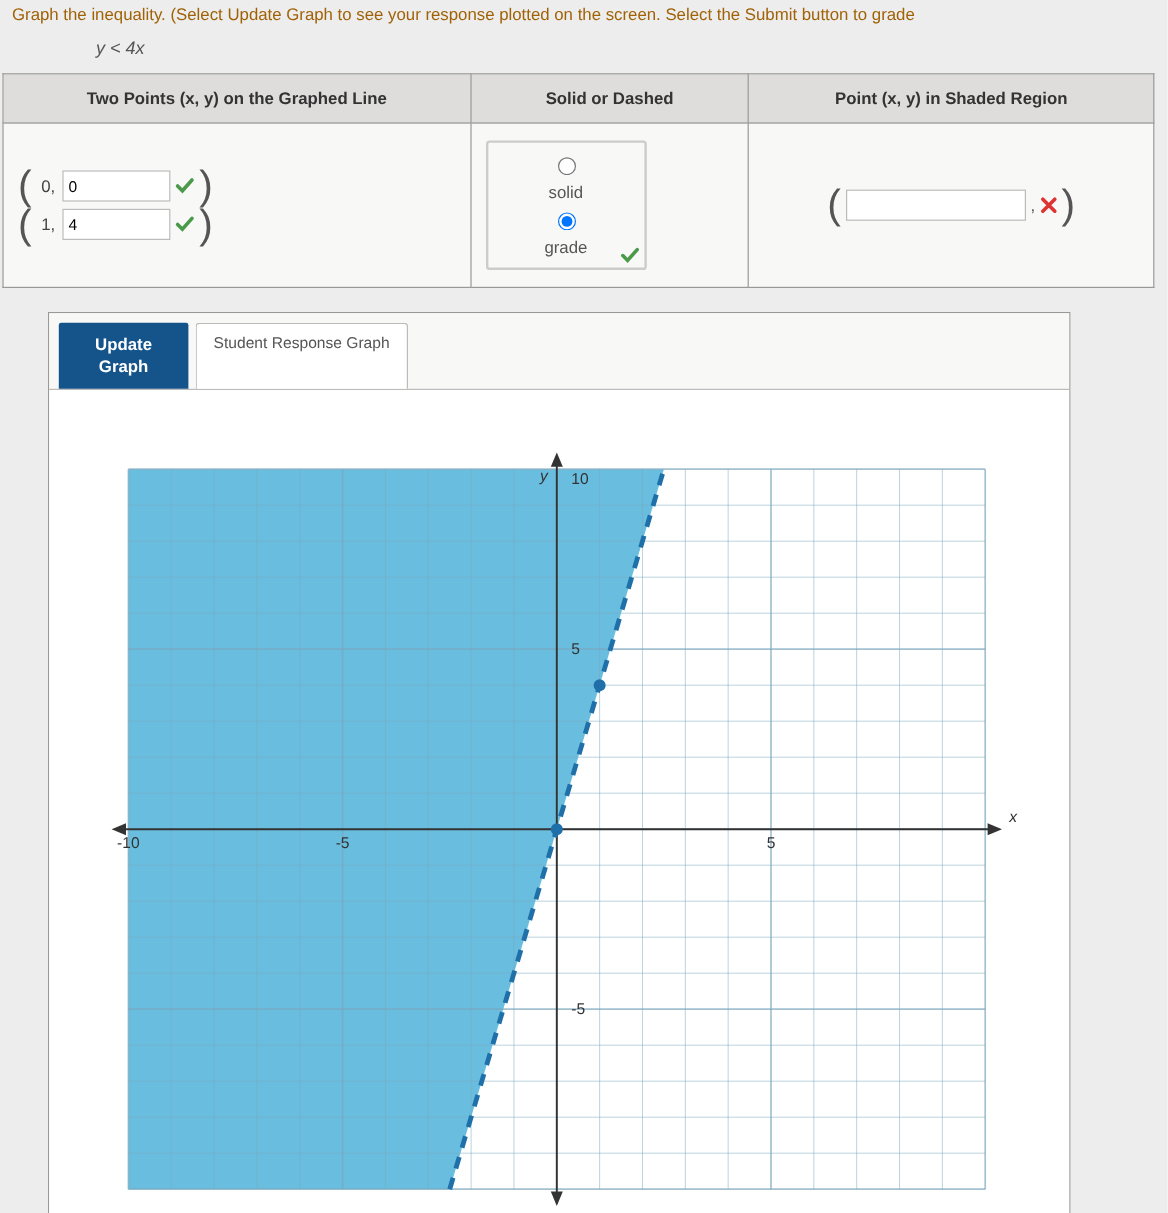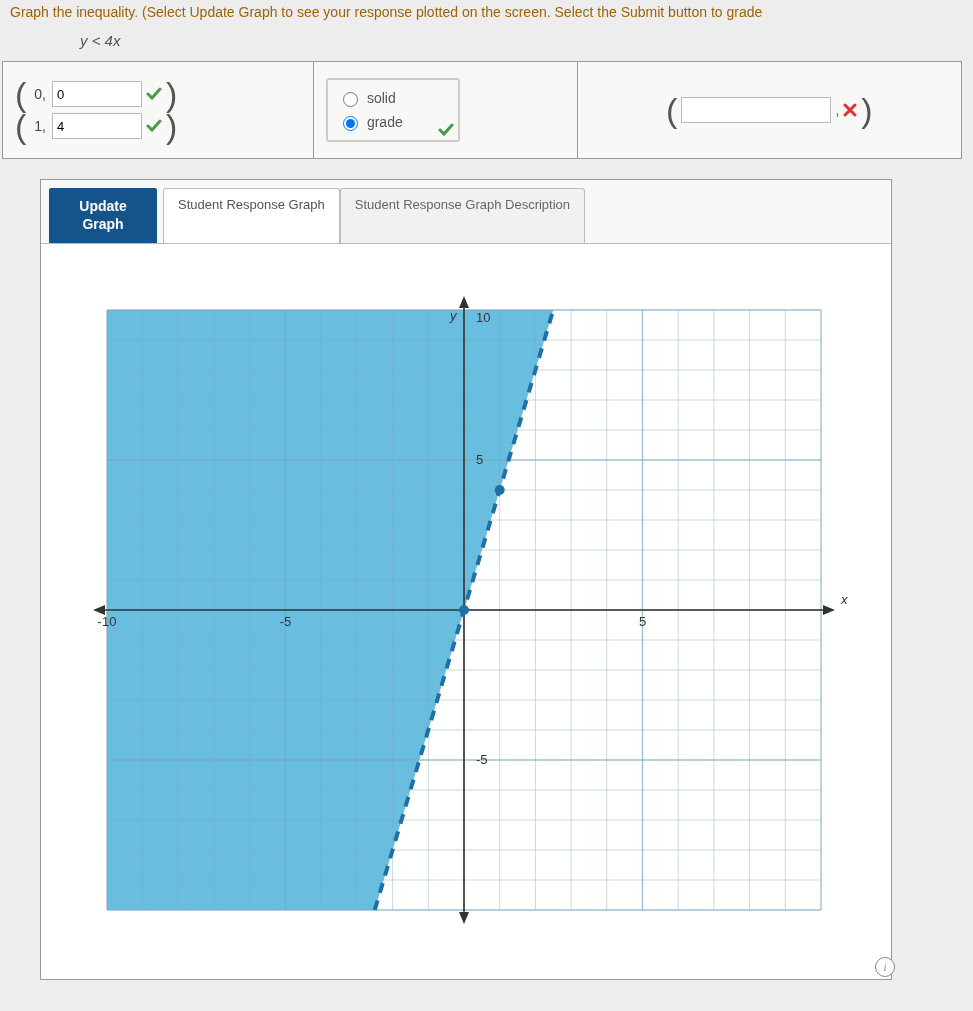--- a/index.html
+++ b/index.html
@@ -73,20 +73,21 @@
   }
   .check-icon svg{display:block;}
   .x-icon svg{display:block;}
   .radio-row {
     display: flex;
     align-items: center;
     gap: 6px;
     padding: 3px 0;
     font-size: 14px;
     color: #555;
+    flex-direction: column;
   }
   .radio-box {
     border: 2px solid #ccc;
     border-radius: 3px;
     padding: 6px 10px;
     width: 110px;
     position: relative;
   }
   .radio-box .check-corner {
     position: absolute;
@@ -151,20 +152,25 @@
   input[type=radio]{width:15px;height:15px;}
 </style>
 </head>
 <body>
 
 <div class="instructions">Graph the inequality. (Select Update Graph to see your response plotted on the screen. Select the Submit button to grade</div>
 <div class="inequality">y &lt; 4x</div>
 
 <table class="input-table">
   <tbody>
+      <tr>
+    <th>Two Points (x, y) on the Graphed Line</th>
+    <th>Solid or Dashed</th>
+    <th>Point (x, y) in Shaded Region</th>
+  </tr>
   <tr>
     <td>
       <div class="paren-group">
         <span class="big-paren">(</span>
         <span class="coord-prefix">0,</span>
         <input class="num-input" value="0" style="">
         <span class="check-icon">
           <svg width="16" height="16">
                 <path d="M2 8 L6 12 L14 3" stroke="#4a9a4a" stroke-width="3" fill="none" stroke-linecap="round"></path>
               </svg>
@@ -214,21 +220,20 @@
       </div>
     </td>
   </tr>
 </tbody>
   </table>
 
 <div class="graph-wrapper">
   <div class="tab-row">
     <div class="update-btn">Update Graph</div>
     <div class="tab">Student Response Graph</div>
-    <div class="tab inactive">Student Response Graph Description</div>
   </div>
   <div class="graph-area">
     <div class="graph-canvas">
       <svg id="chart-svg" width="834" height="720">
           <polygon points="506.25,60 60,60 60,660 327.75,660" fill="#4fb3d9" fill-opacity="0.85"></polygon>
           <line x1="60" y1="60" x2="60" y2="660" stroke="#7aa7bd" stroke-width="1.4" stroke-opacity="0.7"></line>
           <line x1="95.7" y1="60" x2="95.7" y2="660" stroke="#7aa7bd" stroke-width="0.6" stroke-opacity="0.7"></line>
           <line x1="131.4" y1="60" x2="131.4" y2="660" stroke="#7aa7bd" stroke-width="0.6" stroke-opacity="0.7"></line>
           <line x1="167.1" y1="60" x2="167.1" y2="660" stroke="#7aa7bd" stroke-width="0.6" stroke-opacity="0.7"></line>
           <line x1="202.8" y1="60" x2="202.8" y2="660" stroke="#7aa7bd" stroke-width="0.6" stroke-opacity="0.7"></line>

